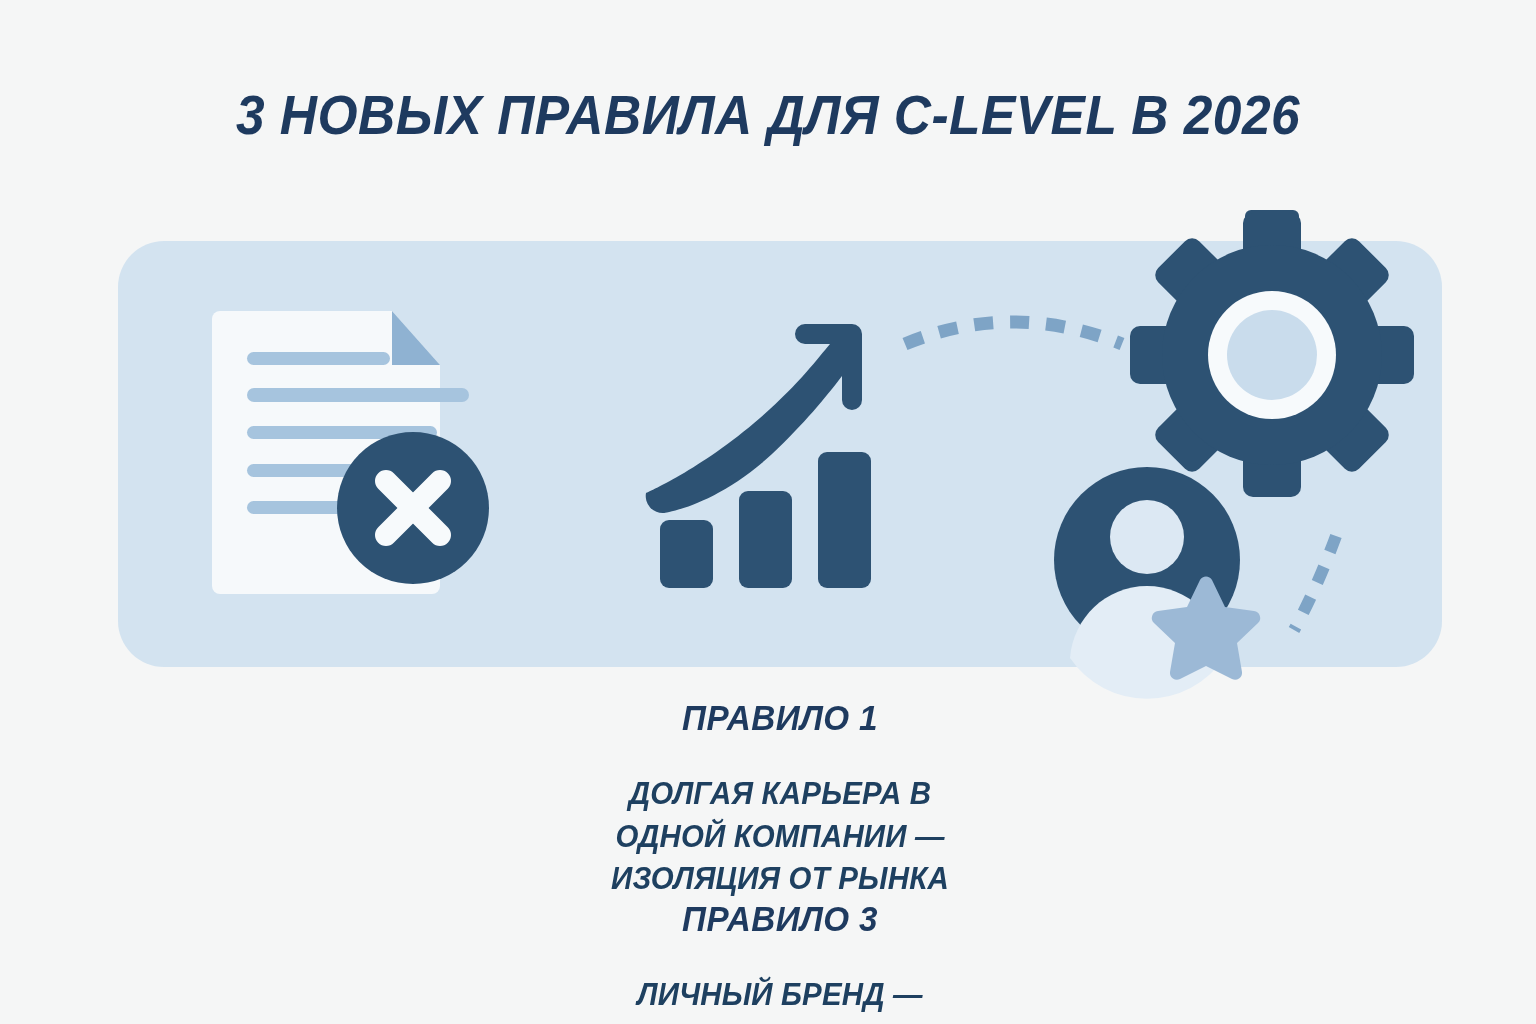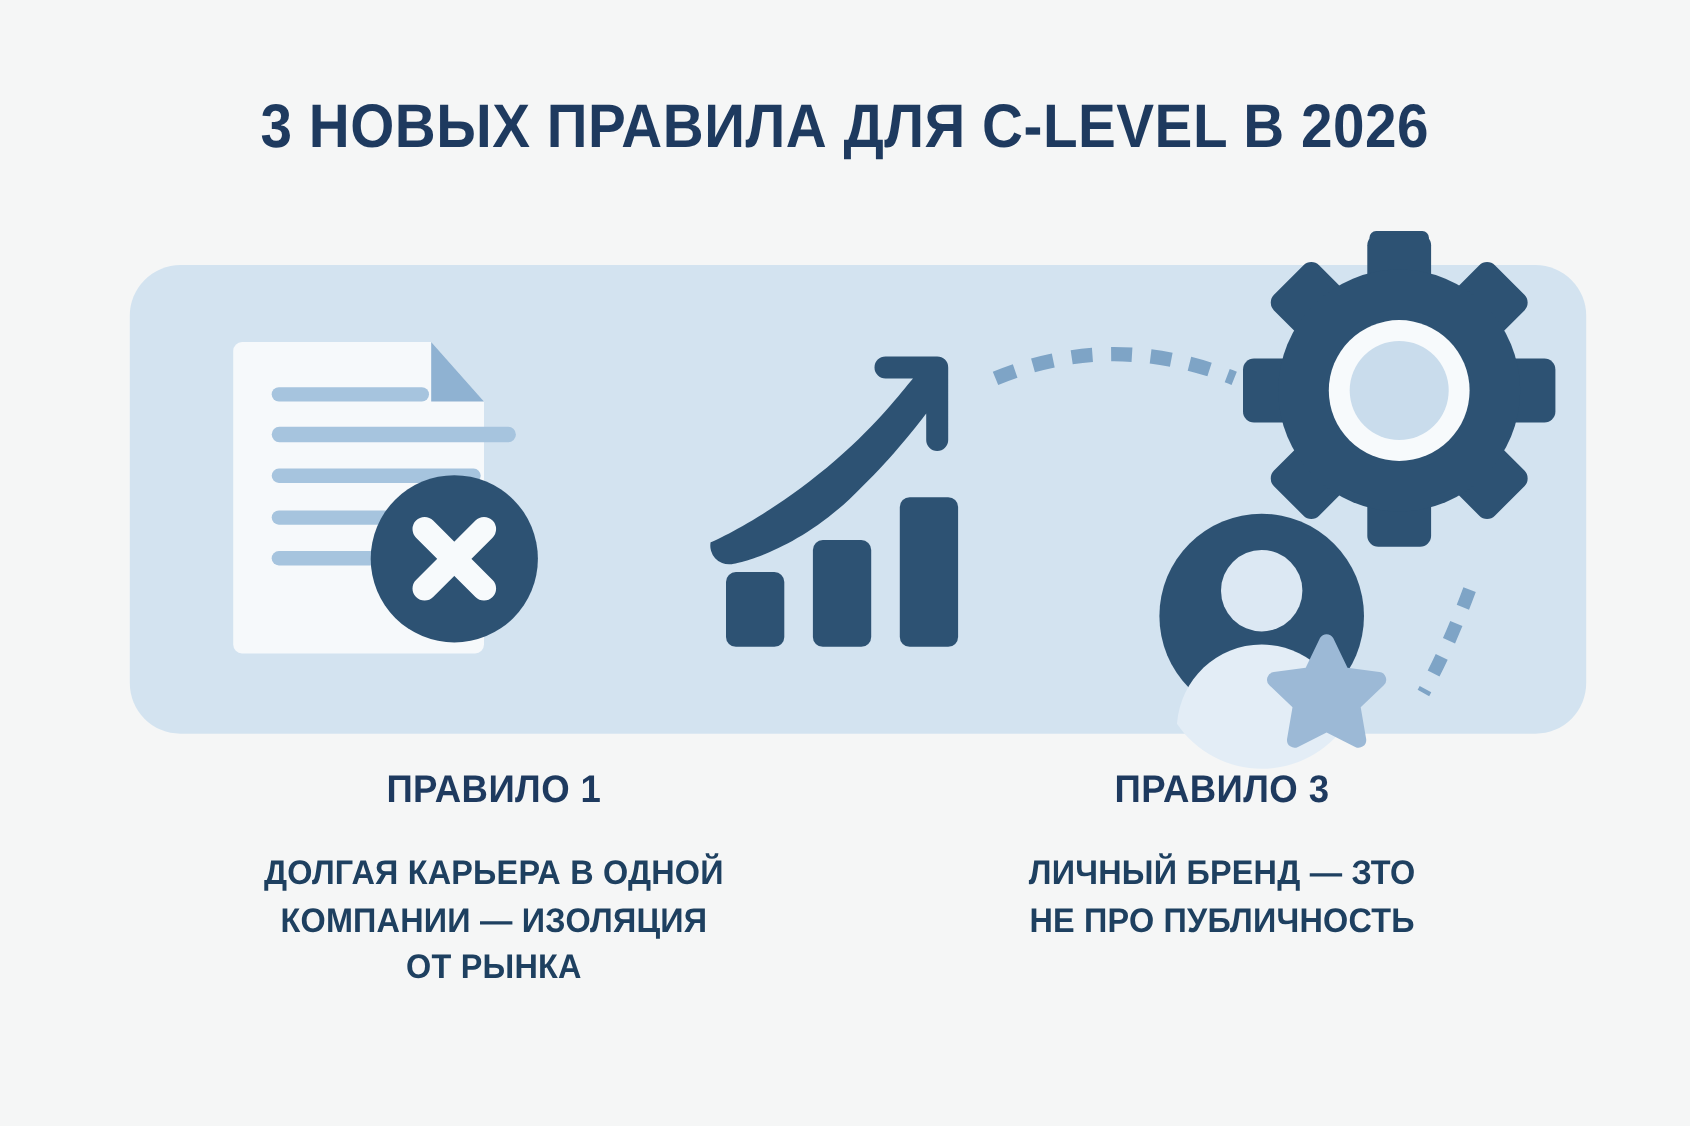--- a/index.html
+++ b/index.html
@@ -14,20 +14,21 @@
     overflow: hidden;
     position: relative;
   }
 
   #stage {
     position: absolute;
     left: 0;
     top: 0;
     width: 1536px;
     height: 835px;
+    font-style: italic;
   }
 
   
   .title {
     position: absolute;
     left: 0;
     top: 82px;
     width: 1536px;
     text-align: center;
     font-size: 56px;
@@ -62,21 +63,21 @@
   }
 
   
   .columns {
     position: absolute;
     left: 118px;
     top: 700px;
     width: 1324px;
     height: 260px;
     display: flex;
-    flex-direction: row;
+    flex-direction: column;
   }
   .col {
     flex: 1 1 0;
     text-align: center;
     padding: 0 14px;
     box-sizing: border-box;
   }
   .col-heading {
     font-size: 35px;
     font-weight: 700;

